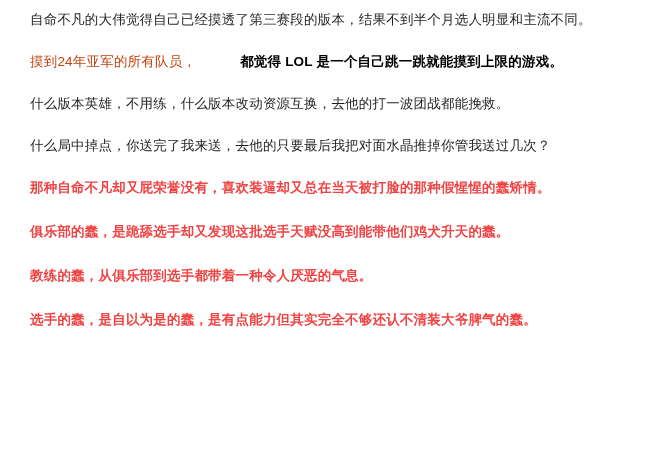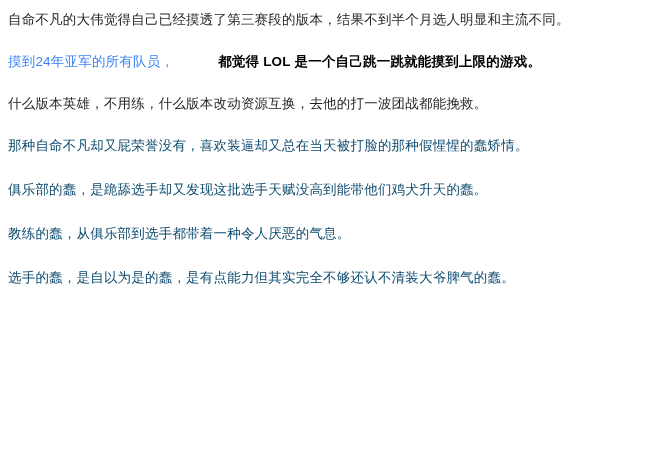--- a/index.html
+++ b/index.html
@@ -12,49 +12,49 @@
     height: 459px;
     overflow: hidden;
     font-family: "Liberation Sans", sans-serif;
     color: #1a1a1a;
   }
   .page {
     position: relative;
     width: 665px;
     height: 459px;
     box-sizing: border-box;
-    padding: 10px 14px 0 8px;
+    padding: 10px 14px 0 30px;
     background: #ffffff;
   }
   .para {
     font-size: 13.5px;
     line-height: 20px;
     letter-spacing: 0.2px;
     color: #1f1f1f;
     white-space: nowrap;
   }
   .para.bold {
-    font-weight: normal;
-    color: #0c4a6e;
+    font-weight: bold;
+    color: #ef4444;
   }
   
   .slot {
     height: 42px;
   }
   .slot-tall {
     height: 44px;
   }
   .mixed .b {
     font-weight: bold;
     color: #000000;
     margin-left: 44px;
   }
   .mixed .n {
     font-weight: normal;
-    color: #3b82f6;
+    color: #c2410c;
   }
   .edge-left {
     position: absolute;
     left: 0;
     top: 0;
     width: 3px;
     height: 459px;
     background: #ffffff;
   }
 </style>
@@ -72,20 +72,23 @@
   <div class="slot">
     <div class="para mixed">
       <span class="n">摸到24年亚军的所有队员，</span><span class="b">都觉得 LOL 是一个自己跳一跳就能摸到上限的游戏。</span>
     </div>
   </div>
 
   <div class="slot">
     <div class="para">什么版本英雄，不用练，什么版本改动资源互换，去他的打一波团战都能挽救。</div>
   </div>
 
+  <div class="slot">
+    <div class="para">什么局中掉点，你送完了我来送，去他的只要最后我把对面水晶推掉你管我送过几次？</div>
+  </div>
 
 
 
   <div class="slot-tall">
     <div class="para bold">那种自命不凡却又屁荣誉没有，喜欢装逼却又总在当天被打脸的那种假惺惺的蠢矫情。</div>
   </div>
 
   <div class="slot-tall">
     <div class="para bold">俱乐部的蠢，是跪舔选手却又发现这批选手天赋没高到能带他们鸡犬升天的蠢。</div>
   </div>

